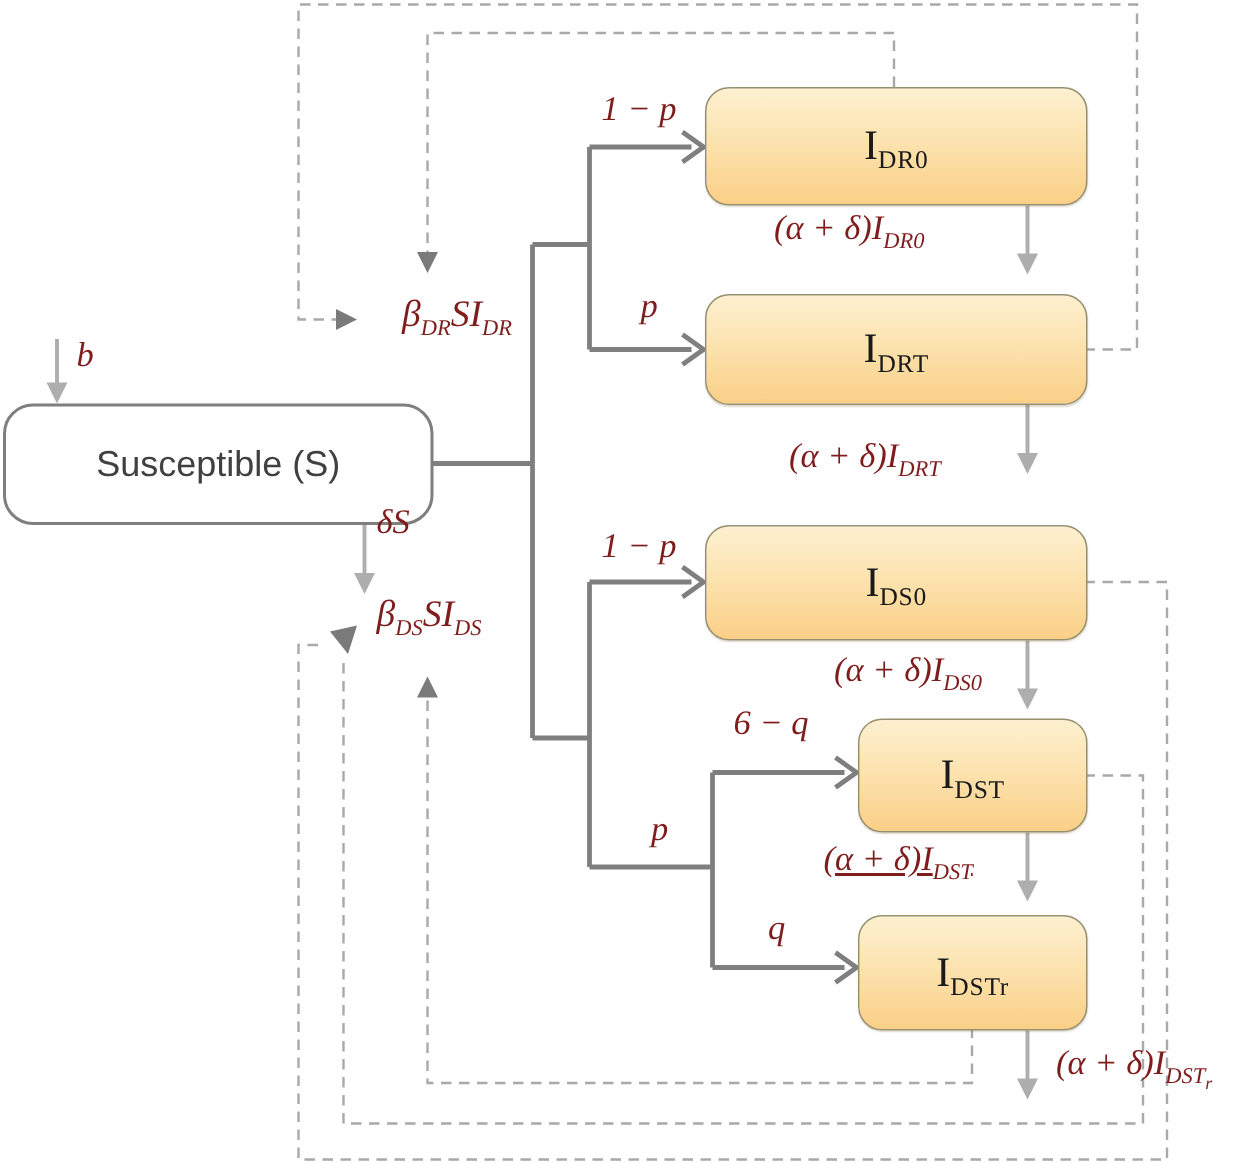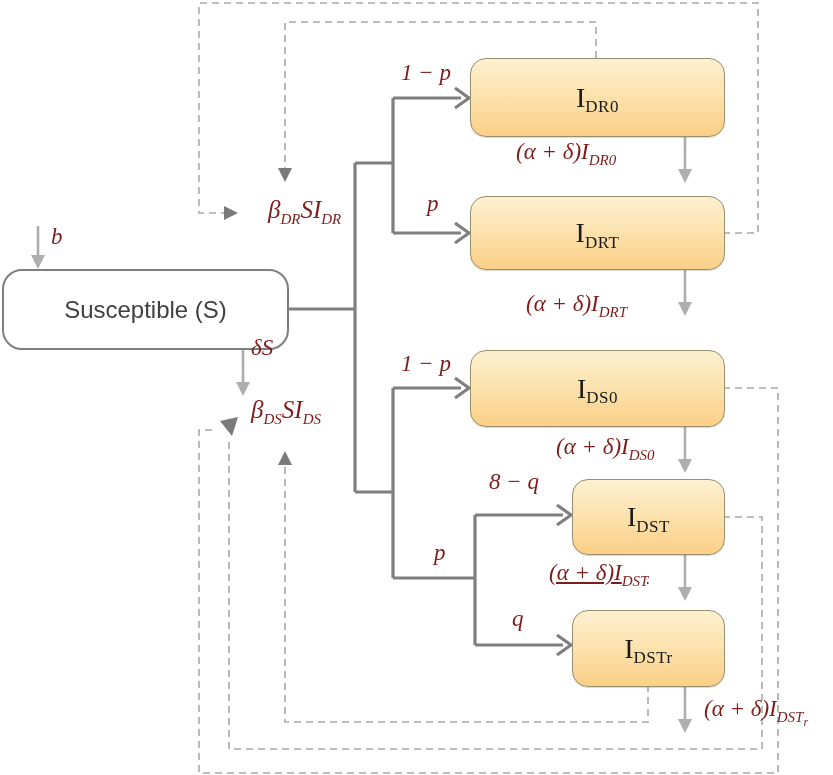--- a/index.html
+++ b/index.html
@@ -145,21 +145,21 @@
   <div class="mlabel" style="left:251px;top:336px;">δS</div>
 
   <div class="mlabel" style="left:401px;top:61px;">1 − p</div>
 
   <div class="mlabel" style="left:427px;top:192px;">p</div>
 
   <div class="mlabel" style="left:401px;top:352px;">1 − p</div>
 
   <div class="mlabel" style="left:434px;top:541px;">p</div>
 
-  <div class="mlabel" style="left:489px;top:470px;">8 − q</div>
+  <div class="mlabel" style="left:489px;top:470px;">6 − q</div>
 
   <div class="mlabel" style="left:512px;top:607px;">q</div>
 
   <div class="mlabel" style="left:268px;top:197px;font-size:25px;">
     <span>β</span><span class="msub">DR</span><span>SI</span><span class="msub">DR</span>
   </div>
 
   <div class="mlabel" style="left:251px;top:397px;font-size:25px;">
     <span>β</span><span class="msub">DS</span><span>SI</span><span class="msub">DS</span>
   </div>

